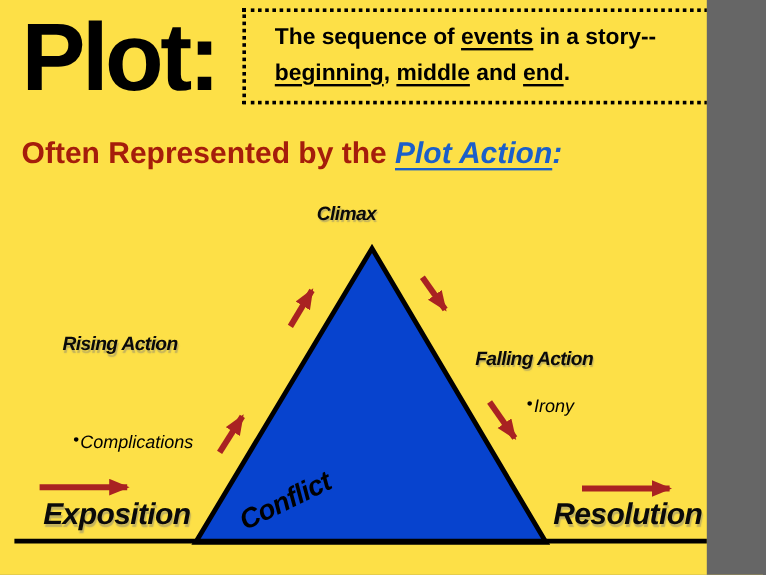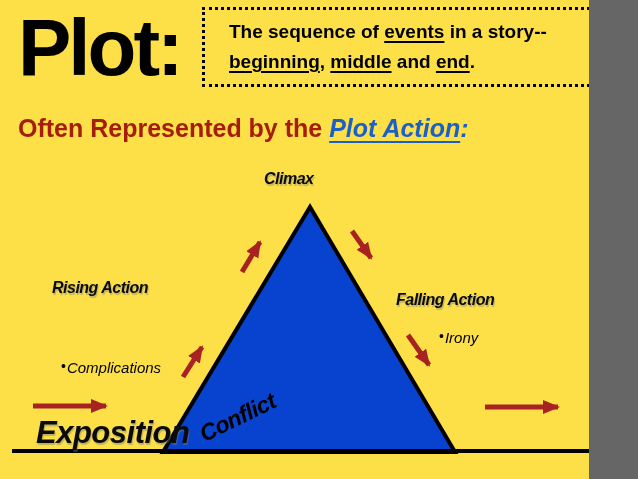--- a/index.html
+++ b/index.html
@@ -42,21 +42,21 @@
   .arrow{stroke:var(--arrow-red);stroke-width:5;fill:none;}
   .ah{fill:var(--arrow-red);}
   .lbl{
     position:absolute;font-weight:bold;font-style:italic;color:#0a0a0a;
     font-size:16px;white-space:nowrap;letter-spacing:-0.5px;
     text-shadow:1px 2px 1px rgba(120,120,120,0.45);
   }
   .climax{left:264px;top:170px;}
   .rising{left:52px;top:279px;}
   .falling{left:396px;top:291px;}
-  .exposition{left:36px;top:415px;font-size:31px;text-align:right;}
+  .exposition{left:36px;top:415px;font-size:25px;text-align:right;}
   .resolution{left:461px;top:415px;font-size:25px;}
   .conflict{
     left:197px;top:404px;font-size:23px;color:#000;
     transform:rotate(-26deg);transform-origin:50% 50%;
     text-shadow:none;
   }
   .bullet-list{position:absolute;font-style:italic;font-size:15px;line-height:21px;color:#000;}
   .rising-list{left:61px;top:310px;margin-top:46px;}
   .falling-list{left:439px;top:326px;}
   .bullet-item{white-space:nowrap;}
@@ -99,15 +99,16 @@
     <div class="bullet-item"><span class="bdot">•</span><span>Complications</span></div>
   </div>
 
   <div class="lbl falling">Falling Action</div>
 
   <div class="bullet-list falling-list">
     <div class="bullet-item"><span class="bdot">•</span><span>Irony</span></div>
   </div>
 
   <div class="lbl exposition">Exposition</div>
+  <div class="lbl resolution">Resolution</div>
   <div class="lbl conflict">Conflict</div>
 
 </div>
 
 </body></html>

